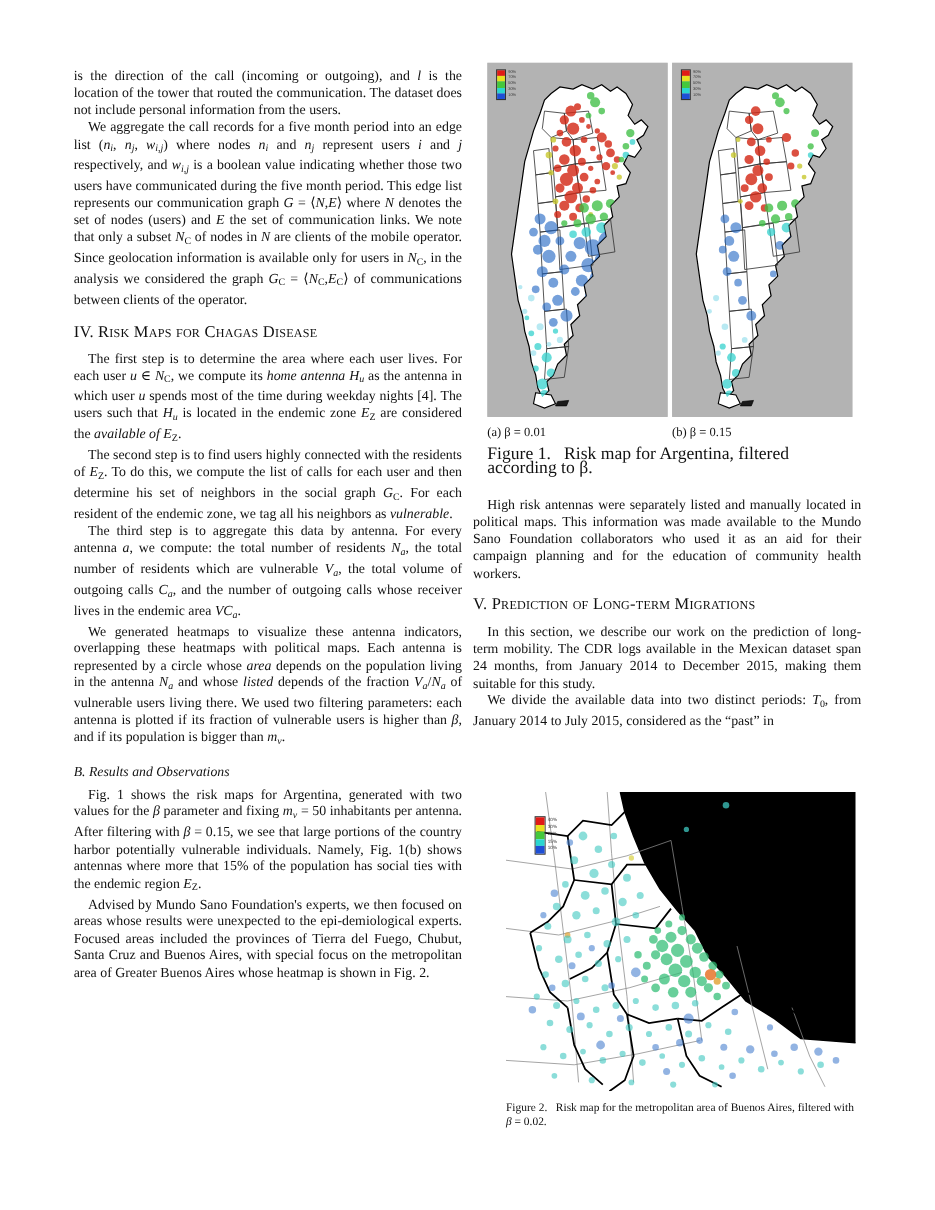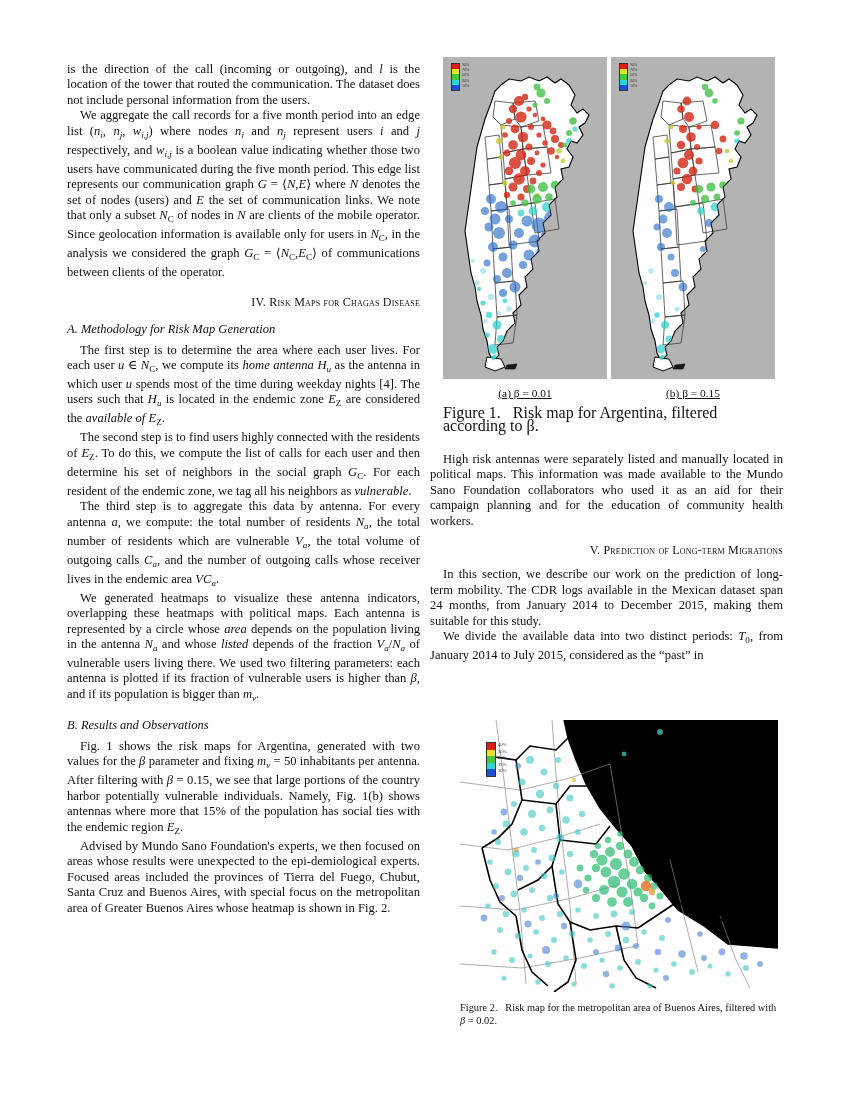--- a/index.html
+++ b/index.html
@@ -39,22 +39,22 @@
     text-justify: inter-word;
     font-size: 12.6px;
     line-height: 15.45px;
     text-indent: 13px;
     hyphens: manual;
   }
   p.para.noindent { text-indent: 0; }
 
   .sec-head {
     margin: 14px 0 9px 0;
-    text-align: right;
-    font-size: 12px;
+    text-align: left;
+    font-size: 15px;
     font-variant: small-caps;
     letter-spacing: 0.2px;
     line-height: 15px;
   }
   .sec-head .num { font-variant: normal; }
 
   .sub-head {
     margin: 12px 0 6px 0;
     font-size: 12.5px;
     font-style: italic;
@@ -98,22 +98,20 @@
   }
 
   .subcaps {
     display: flex;
     justify-content: space-between;
     margin-top: 8px;
     font-size: 11.4px;
   }
   .subcap {
     width: 164px;
-    text-align: center;
-    text-decoration: underline;
   }
 
   .figcap {
     margin-top: 7px;
     font-size: 16px;
     text-align: left;
     line-height: 13px;
   }
   .figcap .lbl { font-weight: normal; }
 
@@ -195,21 +193,20 @@
       and <i class="cal">E</i> the set of communication links. We note that only a
       subset <i class="cal">N</i><span class="subr">C</span> of nodes in <i class="cal">N</i> are clients of the mobile operator.
       Since geolocation information is available only for users in
       <i class="cal">N</i><span class="subr">C</span>, in the analysis we considered the graph
       <i class="cal">G</i><span class="subr">C</span> = ⟨<i class="cal">N</i><span class="subr">C</span>,<i class="cal">E</i><span class="subr">C</span>⟩
       of communications between clients of the operator.</p>
 
     <div class="sec-head"><span class="num">IV.</span>
       <span>Risk Maps for Chagas Disease</span></div>
 
-    <div class="sub-head">A.  Methodology for Risk Map Generation</div>
 
     <p class="para">The first step is to
       determine the area where each user lives. For each user <i class="mi">u</i> ∈
       <i class="cal">N</i><span class="subr">C</span>, we compute its <i>home antenna</i>
       <i class="mi">H</i><span class="sub">u</span> as the antenna in which user <i class="mi">u</i> spends most of the time during
       weekday nights [4]. The users such that <i class="mi">H</i><span class="sub">u</span> is located in the
       endemic zone <i class="mi">E</i><span class="subr">Z</span> are considered the <i>available of</i>
       <i class="mi">E</i><span class="subr">Z</span>.</p>
 
     <p class="para">The second step is to

